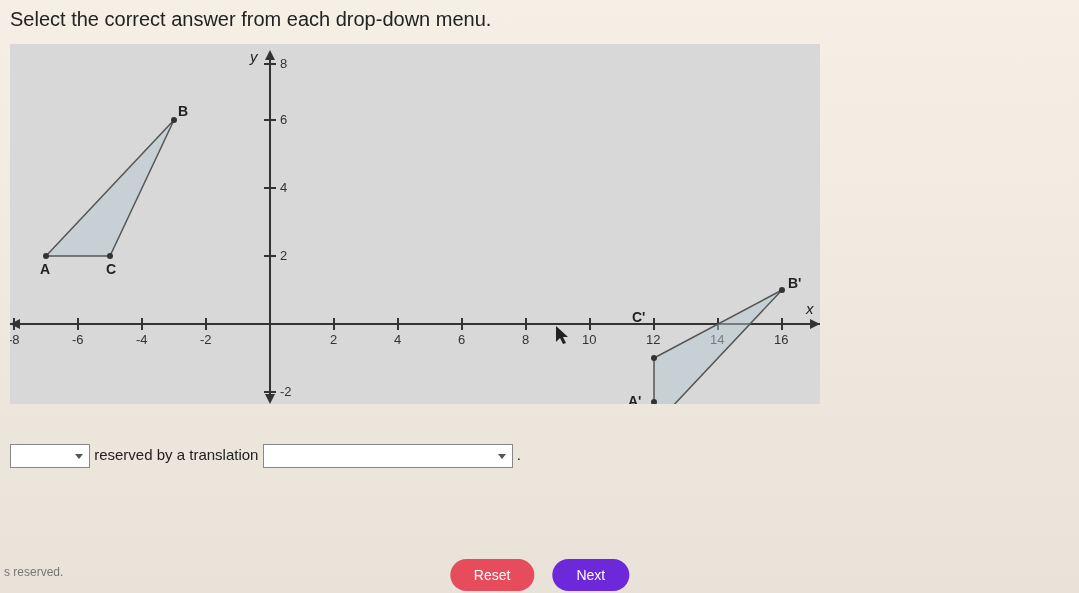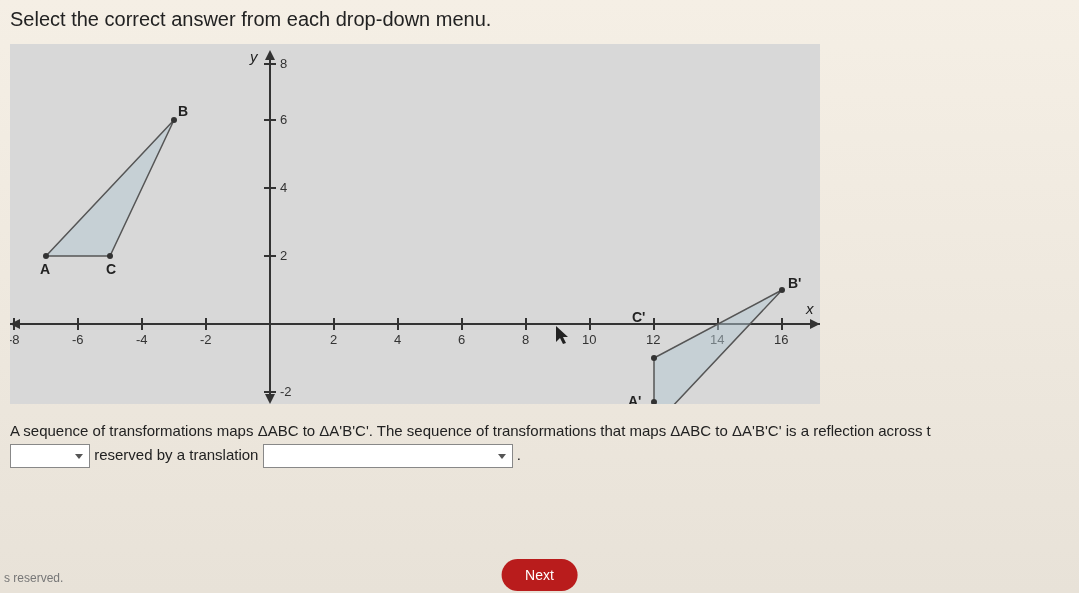--- a/index.html
+++ b/index.html
@@ -71,24 +71,24 @@
     }
     .btn {
       padding: 8px 24px;
       border-radius: 20px;
       font-size: 14px;
       color: #fff;
       border: none;
       cursor: pointer;
     }
     .btn-reset { background: #e74c5c; }
-    .btn-next { background: #b91c1c; }
+    .btn-next { background: #6d28d9; }
     .footer-left {
       position: absolute;
-      bottom: 8px;
+      bottom: 14px;
       left: 4px;
       font-size: 12px;
       color: #777;
     }
   </style>
 </head>
 <body>
 
 <div class="instruction">Select the correct answer from each drop-down menu.</div>
 
@@ -162,24 +162,25 @@
     <text class="pt-label" x="778" y="244">B'</text>
     <text class="pt-label" x="622" y="278">C'</text>
 
     <g transform="translate(546,282)">
       <path d="M0 0 L0 16 L4 12 L7 18 L10 17 L7 11 L12 11 Z" fill="#222"></path>
     </g>
   </svg>
 </div>
 
 <div class="question-text">
-  <span>A sequence of transformations maps ΔABC to ΔA'B'C'. The sequence of transformations that maps ΔABC to ΔA'B'C' is a reflection across t</span><br>
+  <br>
   <span class="inline-select sel1"></span>
   <span> reserved by a translation </span>
   <span class="inline-select sel2"></span>
   <span>.</span>
 </div>
 
 <div class="button-row">
+  <button class="btn btn-reset">Reset</button>
   <button class="btn btn-next">Next</button>
 </div>
 
 <div class="footer-left">s reserved.</div>
 
 </body></html>

